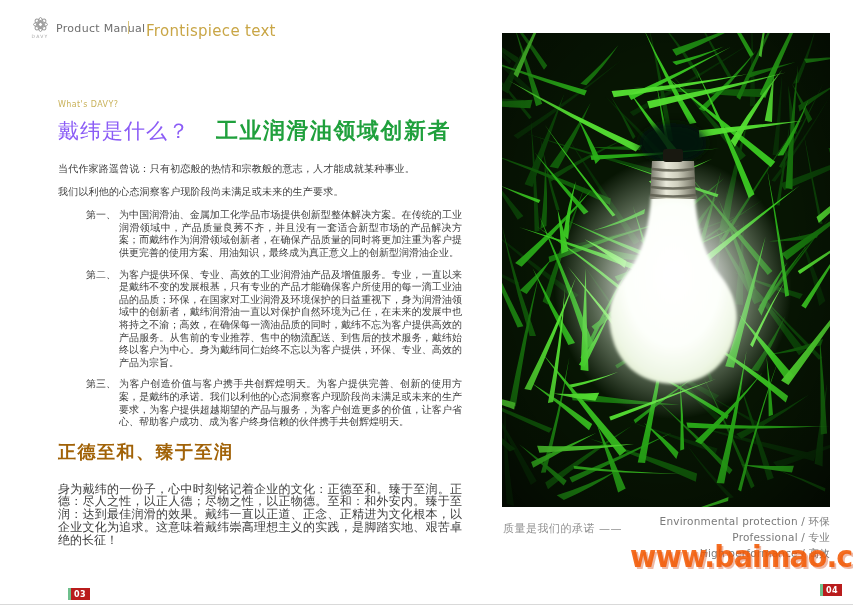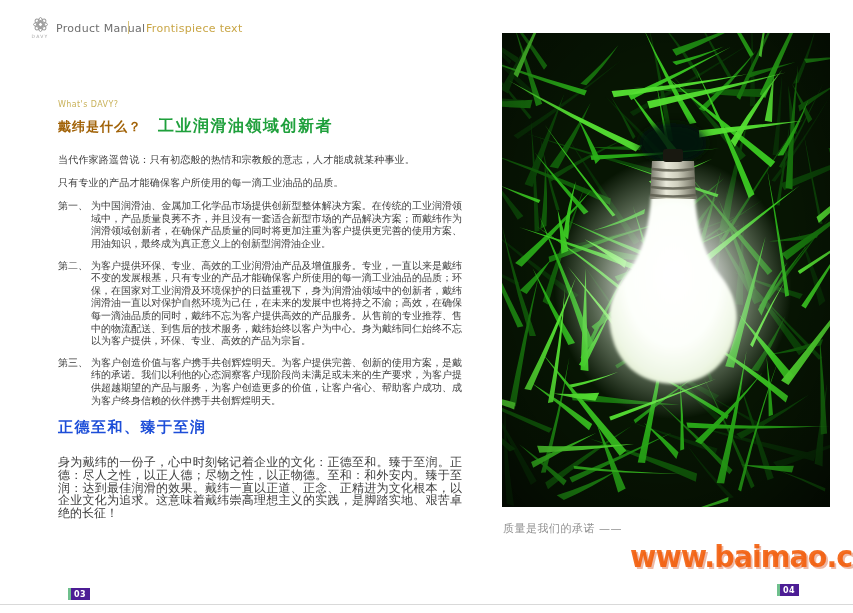--- a/index.html
+++ b/index.html
@@ -5,56 +5,56 @@
   html,body{margin:0;padding:0;background:#fff;}
   .page{position:relative;width:853px;height:613px;background:#ffffff;overflow:hidden;
         font-family:"DejaVu Sans",sans-serif;-webkit-font-smoothing:antialiased;}
 
   
   .hdr-logo{position:absolute;left:29px;top:16px;width:22px;text-align:center;}
   .hdr-logo svg{display:block;margin:0 auto;}
   .hdr-logo .logo-word{font-size:4.5px;letter-spacing:1.2px;color:#a9a9a9;margin-top:1px;}
   .hdr-product{position:absolute;left:56px;top:22px;font-size:11px;color:#6e6e6e;letter-spacing:.3px;}
   .hdr-div{position:absolute;left:128px;top:21px;width:1px;height:13px;background:#d8c27a;}
-  .hdr-front{position:absolute;left:146px;top:22px;font-size:11px;color:#c9a646;letter-spacing:.3px;}
+  .hdr-front{position:absolute;left:146px;top:22px;font-size:15px;color:#c9a646;letter-spacing:.3px;}
 
   
   .leftcol{position:absolute;left:58px;top:100px;width:404px;color:#3d3d3d;}
   .eyebrow{font-size:8px;color:#c9b25a;letter-spacing:.4px;}
   .title-row{display:flex;align-items:baseline;margin-top:7px;}
-  .title-cn{font-size:13px;font-weight:bold;color:#a16207;letter-spacing:1px;}
-  .headline{font-size:16px;font-weight:bold;color:#1fa03c;letter-spacing:1.5px;margin-left:16px;}
+  .title-cn{font-size:21px;font-weight:normal;color:#8b5cf6;letter-spacing:1px;}
+  .headline{font-size:22px;font-weight:bold;color:#1fa03c;letter-spacing:1.5px;margin-left:26px;}
   .intro{font-size:10px;line-height:12.6px;margin-top:10px;color:#3d3d3d;letter-spacing:.2px;}
   .intro.first{margin-top:17px;}
   .points{margin-top:11px;}
   .point{display:flex;margin-bottom:9px;font-size:10px;line-height:12.6px;}
-  .point .plabel{flex:0 0 33px;}
+  .point .plabel{flex:0 0 33px;margin-left:28px;}
   .point .ptext{flex:1;text-align:justify;}
   .eyebrow2{margin-top:24px;}
-  .title2{font-size:15px;font-weight:bold;color:#1d4ed8;letter-spacing:1.5px;margin-top:11px;}
+  .title2{font-size:18px;font-weight:bold;color:#a16207;letter-spacing:1.5px;margin-top:11px;}
   .body2{font-size:12px;line-height:12.8px;margin-top:19px;text-align:justify;}
 
   
   .photo{position:absolute;left:502px;top:33px;width:328px;height:474px;}
   .photo svg{display:block;width:328px;height:474px;}
 
   
   .cap-left{position:absolute;left:503px;top:521px;font-size:11px;color:#8f8f8f;letter-spacing:.5px;}
   .cap-right{position:absolute;right:23px;top:513px;text-align:right;font-size:10.5px;color:#7a7a7a;line-height:16px;letter-spacing:.2px;}
 
   
   .watermark{position:absolute;left:630px;top:539px;font-size:30px;font-weight:bold;
              color:rgba(242,90,5,.88);letter-spacing:-1px;transform:scaleX(.95);transform-origin:left;
              text-shadow:2px 2px 0 rgba(205,55,0,.35);white-space:nowrap;}
 
   
-  .badge{position:absolute;font-size:8px;font-weight:bold;color:#fff;background:#4c1d95;
+  .badge{position:absolute;font-size:8px;font-weight:bold;color:#fff;background:#b91c1c;
          padding:1.5px 4px 1.5px 3px;border-left:3px solid #6fc08d;letter-spacing:.5px;}
   .badge.left{left:68px;top:588px;}
-  .badge.right{left:777px;top:584px;}
+  .badge.right{left:820px;top:584px;}
   .footline{position:absolute;left:0;top:604px;width:853px;height:1px;background:#d9d9d9;}
 </style>
 </head>
 <body>
 
 <div class="page">
 
   <div class="hdr-logo">
     <svg width="17" height="17" viewBox="0 0 17 17">
       <g stroke="#9a9a9a" stroke-width="1" fill="none">
@@ -71,21 +71,21 @@
   <div class="hdr-div"></div>
   <div class="hdr-front">Frontispiece text</div>
 
   <div class="leftcol">
     <div class="eyebrow">What's DAVY?</div>
     <div class="title-row">
       <span class="title-cn">戴纬是什么？</span>
       <span class="headline">工业润滑油领域创新者</span>
     </div>
     <div class="intro first">当代作家路遥曾说：只有初恋般的热情和宗教般的意志，人才能成就某种事业。</div>
-    <div class="intro">只有专业的产品才能确保客户所使用的每一滴工业油品的品质。</div>
+    <div class="intro">我们以利他的心态洞察客户现阶段尚未满足或未来的生产要求。</div>
 
     <div class="points">
       <div class="point">
         <span class="plabel">第一、</span>
         <span class="ptext">为中国润滑油、金属加工化学品市场提供创新型整体解决方案。在传统的工业润滑领域中，产品质量良莠不齐，并且没有一套适合新型市场的产品解决方案；而戴纬作为润滑领域创新者，在确保产品质量的同时将更加注重为客户提供更完善的使用方案、用油知识，最终成为真正意义上的创新型润滑油企业。</span>
       </div>
       <div class="point">
         <span class="plabel">第二、</span>
         <span class="ptext">为客户提供环保、专业、高效的工业润滑油产品及增值服务。专业，一直以来是戴纬不变的发展根基，只有专业的产品才能确保客户所使用的每一滴工业油品的品质；环保，在国家对工业润滑及环境保护的日益重视下，身为润滑油领域中的创新者，戴纬润滑油一直以对保护自然环境为己任，在未来的发展中也将持之不渝；高效，在确保每一滴油品质的同时，戴纬不忘为客户提供高效的产品服务。从售前的专业推荐、售中的物流配送、到售后的技术服务，戴纬始终以客户为中心。身为戴纬同仁始终不忘以为客户提供，环保、专业、高效的产品为宗旨。</span>
       </div>
@@ -345,19 +345,24 @@
         <path d="M 150,136 Q 171,139 192,136"></path>
         <path d="M 149,145 Q 171,148 193,145"></path>
         <path d="M 149,154 Q 171,157 193,154"></path>
         <path d="M 148,162 Q 171,165 194,162"></path>
       </g>
       <rect x="161" y="116" width="20" height="13" rx="3" fill="#181810"></rect>
     </svg>
   </div>
 
   <div class="cap-left">质量是我们的承诺 ——</div>
+  <div class="cap-right">
+    <div>Environmental protection / 环保</div>
+    <div>Professional / 专业</div>
+    <div>High performance / 高效</div>
+  </div>
 
   <div class="watermark">www.baimao.com</div>
 
   <div class="badge left">03</div>
   <div class="badge right">04</div>
   <div class="footline"></div>
 </div>
 
 </body></html>

